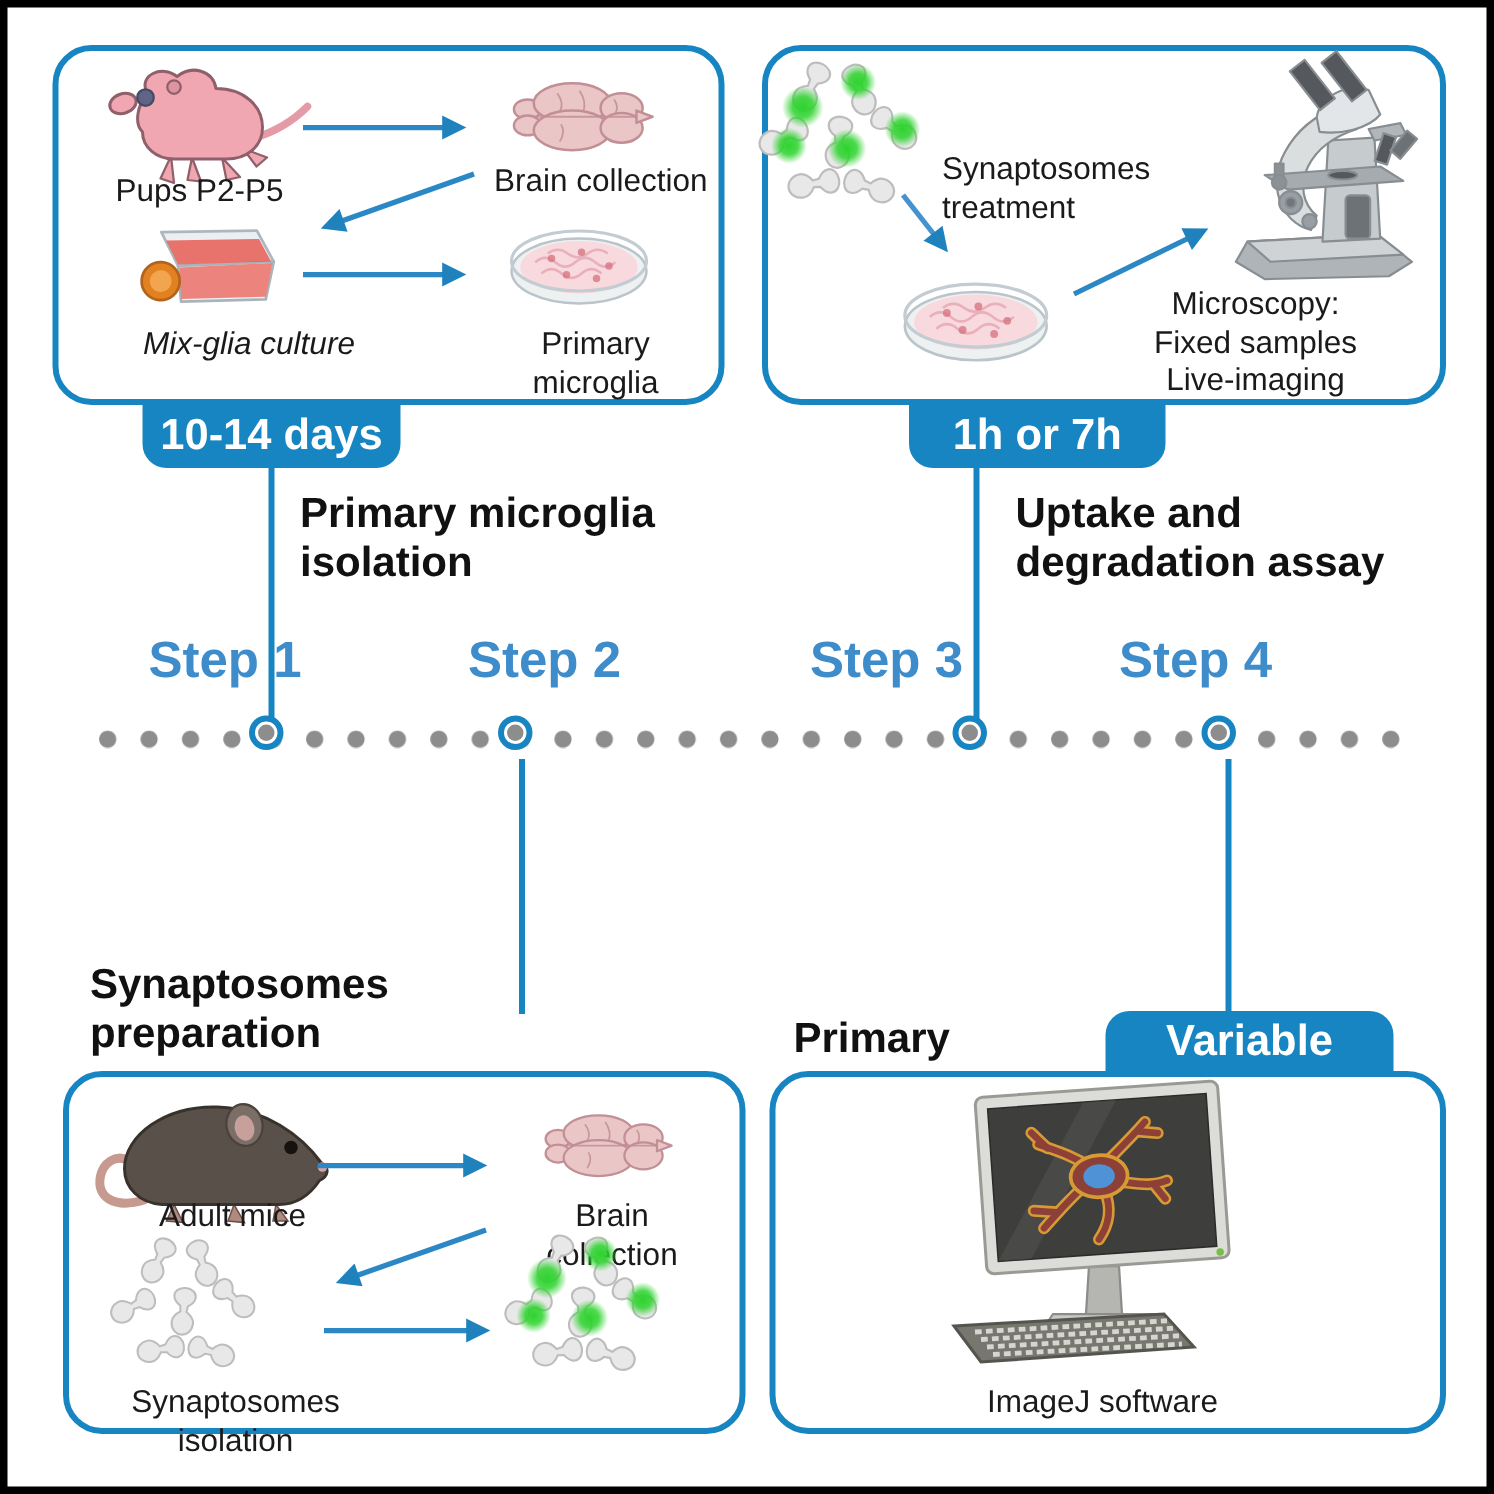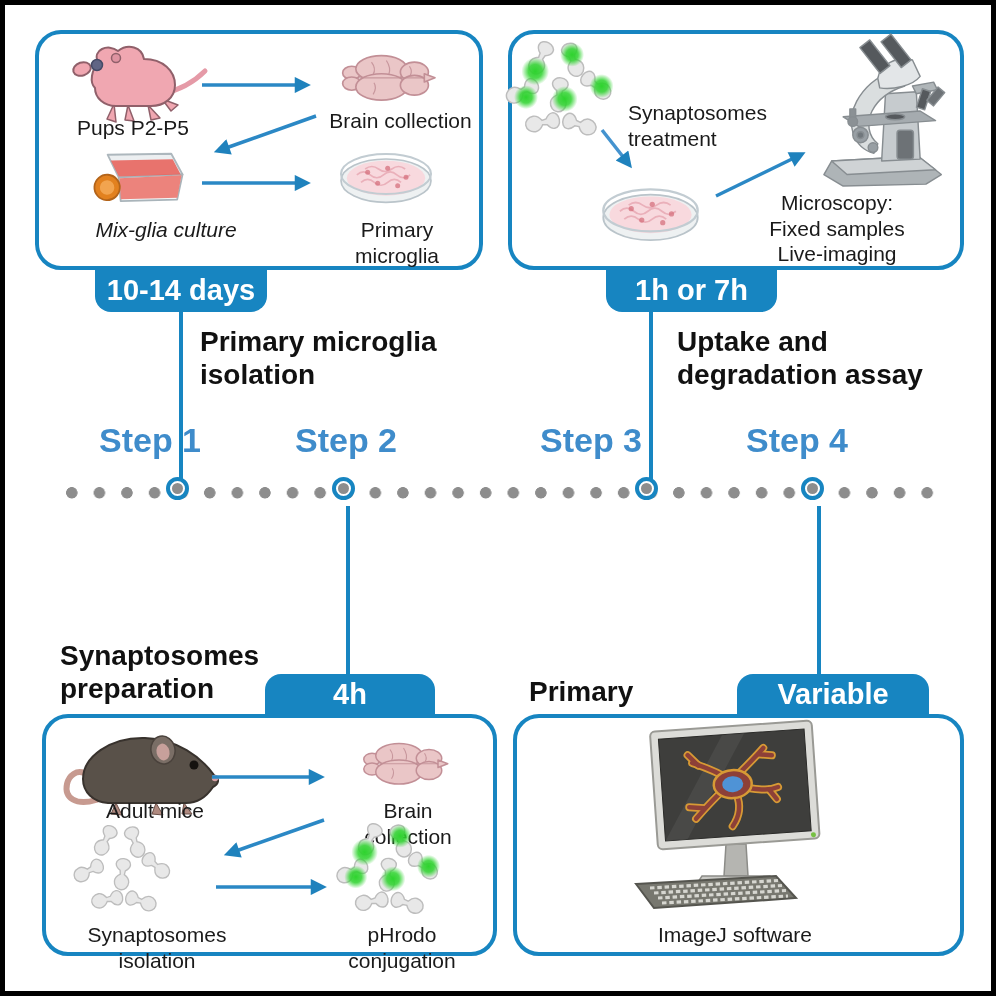--- a/index.html
+++ b/index.html
@@ -58,33 +58,32 @@
   <div class="vline" style="left:649px;top:308px;height:172px;"></div>
   <div class="vline" style="left:817px;top:506px;height:170px;"></div>
 
   <div class="panel panel-tl"></div>
   <div class="panel panel-tr"></div>
   <div class="panel panel-bl"></div>
   <div class="panel panel-br"></div>
 
   <div class="badge badge-top" style="left:95px;top:270px;width:172px;">10-14 days</div>
   <div class="badge badge-top" style="left:567px;top:270px;width:171px;margin-left:39px;">1h or 7h</div>
-  <div class="badge badge-bottom" style="left:265px;top:674px;width:170px;">4h</div>
   <div class="badge badge-bottom" style="left:737px;top:674px;width:192px;">Variable</div>
 
   <div class="hd" style="left:200px;top:326px;">Primary microglia
 isolation</div>
   <div class="hd" style="left:677px;top:326px;">Uptake and
 degradation assay</div>
   <div class="hd" style="left:60px;top:640px;">Synaptosomes
 preparation</div>
   <div class="hd" style="left:529px;top:676px;">Primary</div>
 
   <div class="step" style="left:63px;margin-left:36px;">Step 1</div>
-  <div class="step" style="left:295px;">Step 2</div>
+  <div class="step" style="left:312px;">Step 2</div>
   <div class="step" style="left:540px;text-align:right;">Step 3</div>
   <div class="step" style="left:746px;">Step 4</div>
 
   <div class="dots"></div>
   <div class="ring" style="left:166px;"></div>
   <div class="ring" style="left:332px;"></div>
   <div class="ring" style="left:635px;"></div>
   <div class="ring" style="left:801px;"></div>
 
   <svg class="icon" style="left:62px;top:38px;" width="150" height="100" viewBox="0 0 150 100">
@@ -315,21 +314,20 @@
       <use href="#bn3" transform="translate(62,72) rotate(-72 10 19.5)"></use>
     </g>
     <g fill="url(#gg2)">
       <circle cx="24" cy="34" r="15"></circle>
         <circle cx="64" cy="16" r="13"></circle>
       <circle cx="14" cy="62" r="13"></circle>
         <circle cx="56" cy="64" r="14"></circle>
       <circle cx="96" cy="50" r="13"></circle>
     </g>
   </svg>
-  <div class="lbl" style="left:312px;top:922px;width:180px;">pHrodo conjugation</div>
 
   <svg class="icon" style="left:630px;top:718px;" width="210" height="200" viewBox="0 0 210 200">
     <polygon points="96,126 116,126 118,158 94,158" fill="#b5b5b1" stroke="#8c8c88" stroke-width="1.5"></polygon>
     <polygon points="72,158 140,158 150,170 64,170" fill="#c9c9c5" stroke="#8c8c88" stroke-width="1.5"></polygon>
     <rect x="64" y="170" width="86" height="6" fill="#a6a6a2"></rect>
     <g transform="rotate(-4 105 70)">
       <rect x="24" y="8" width="162" height="118" rx="5" fill="#dcdcd8" stroke="#9a9a95" stroke-width="2"></rect>
       <rect x="32" y="16" width="146" height="102" fill="#3e3e3c" stroke="#2b2b29"></rect>
       <polygon points="32,118 96,16 118,16 54,118" fill="#ffffff" opacity="0.06"></polygon>
       <g fill="none" stroke="#d79a35" stroke-width="8" stroke-linecap="round">

